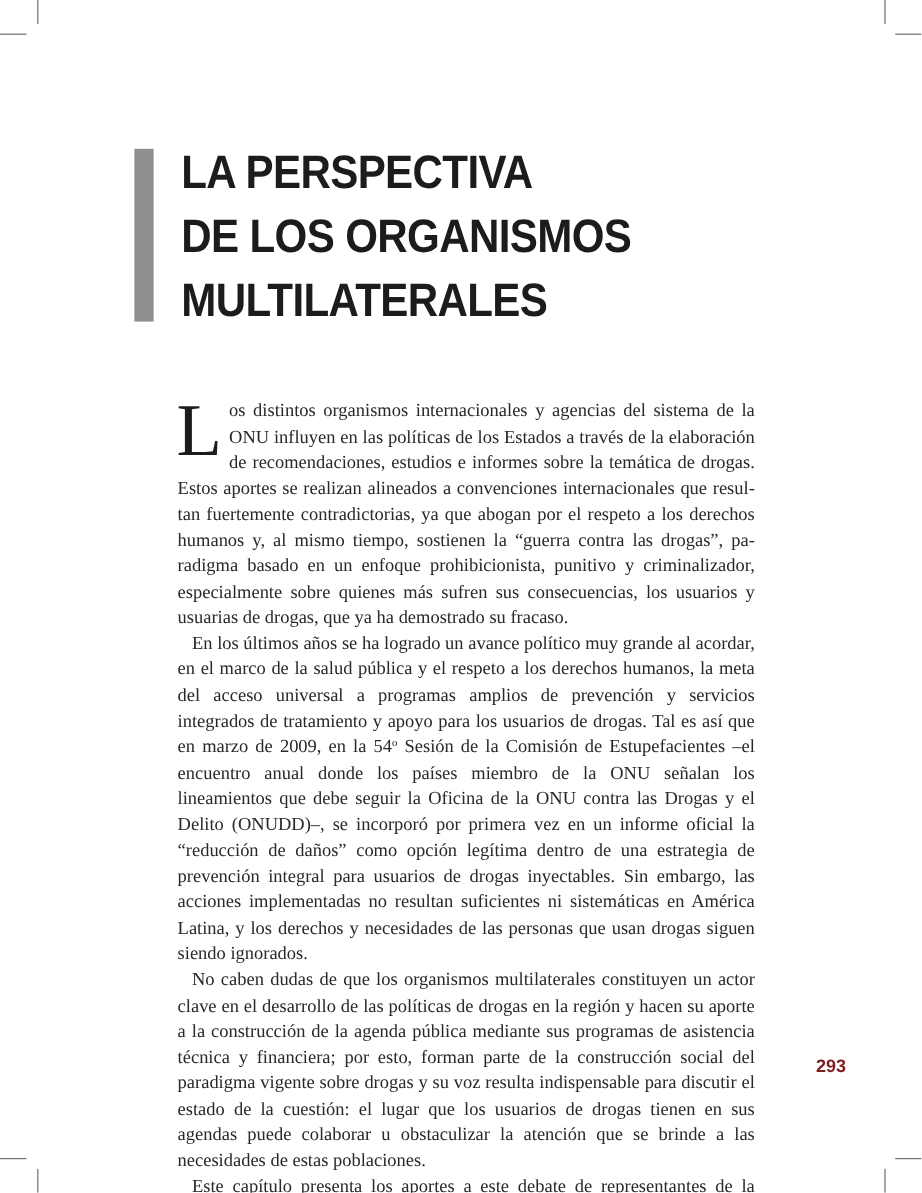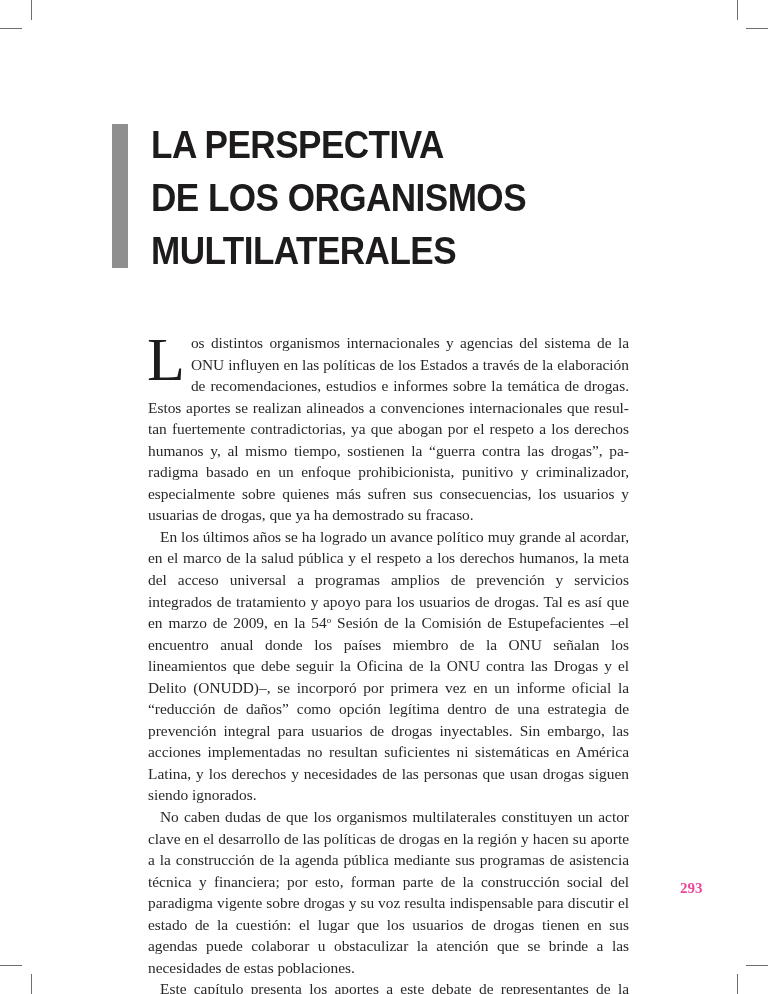--- a/index.html
+++ b/index.html
@@ -76,24 +76,24 @@
     }
     sup.ordinal {
       font-size: 9px;
       vertical-align: 5px;
       line-height: 0;
     }
     .page-number {
       position: absolute;
       left: 680px;
       top: 880px;
-      font-family: Liberation Serif, serif;
+      font-family: Liberation Sans, sans-serif;
       font-weight: bold;
       font-size: 15px;
-      color: #ec4899;
+      color: #7f1d1d;
     }
   </style>
 </head>
 <body>
 
 <div class="crop v" style="left:31px; top:0;"></div>
 <div class="crop h" style="left:0; top:28px;"></div>
 <div class="crop v" style="left:737px; top:0;"></div>
 <div class="crop h" style="left:746px; top:28px;"></div>
 <div class="crop h" style="left:0; top:965px;"></div>

